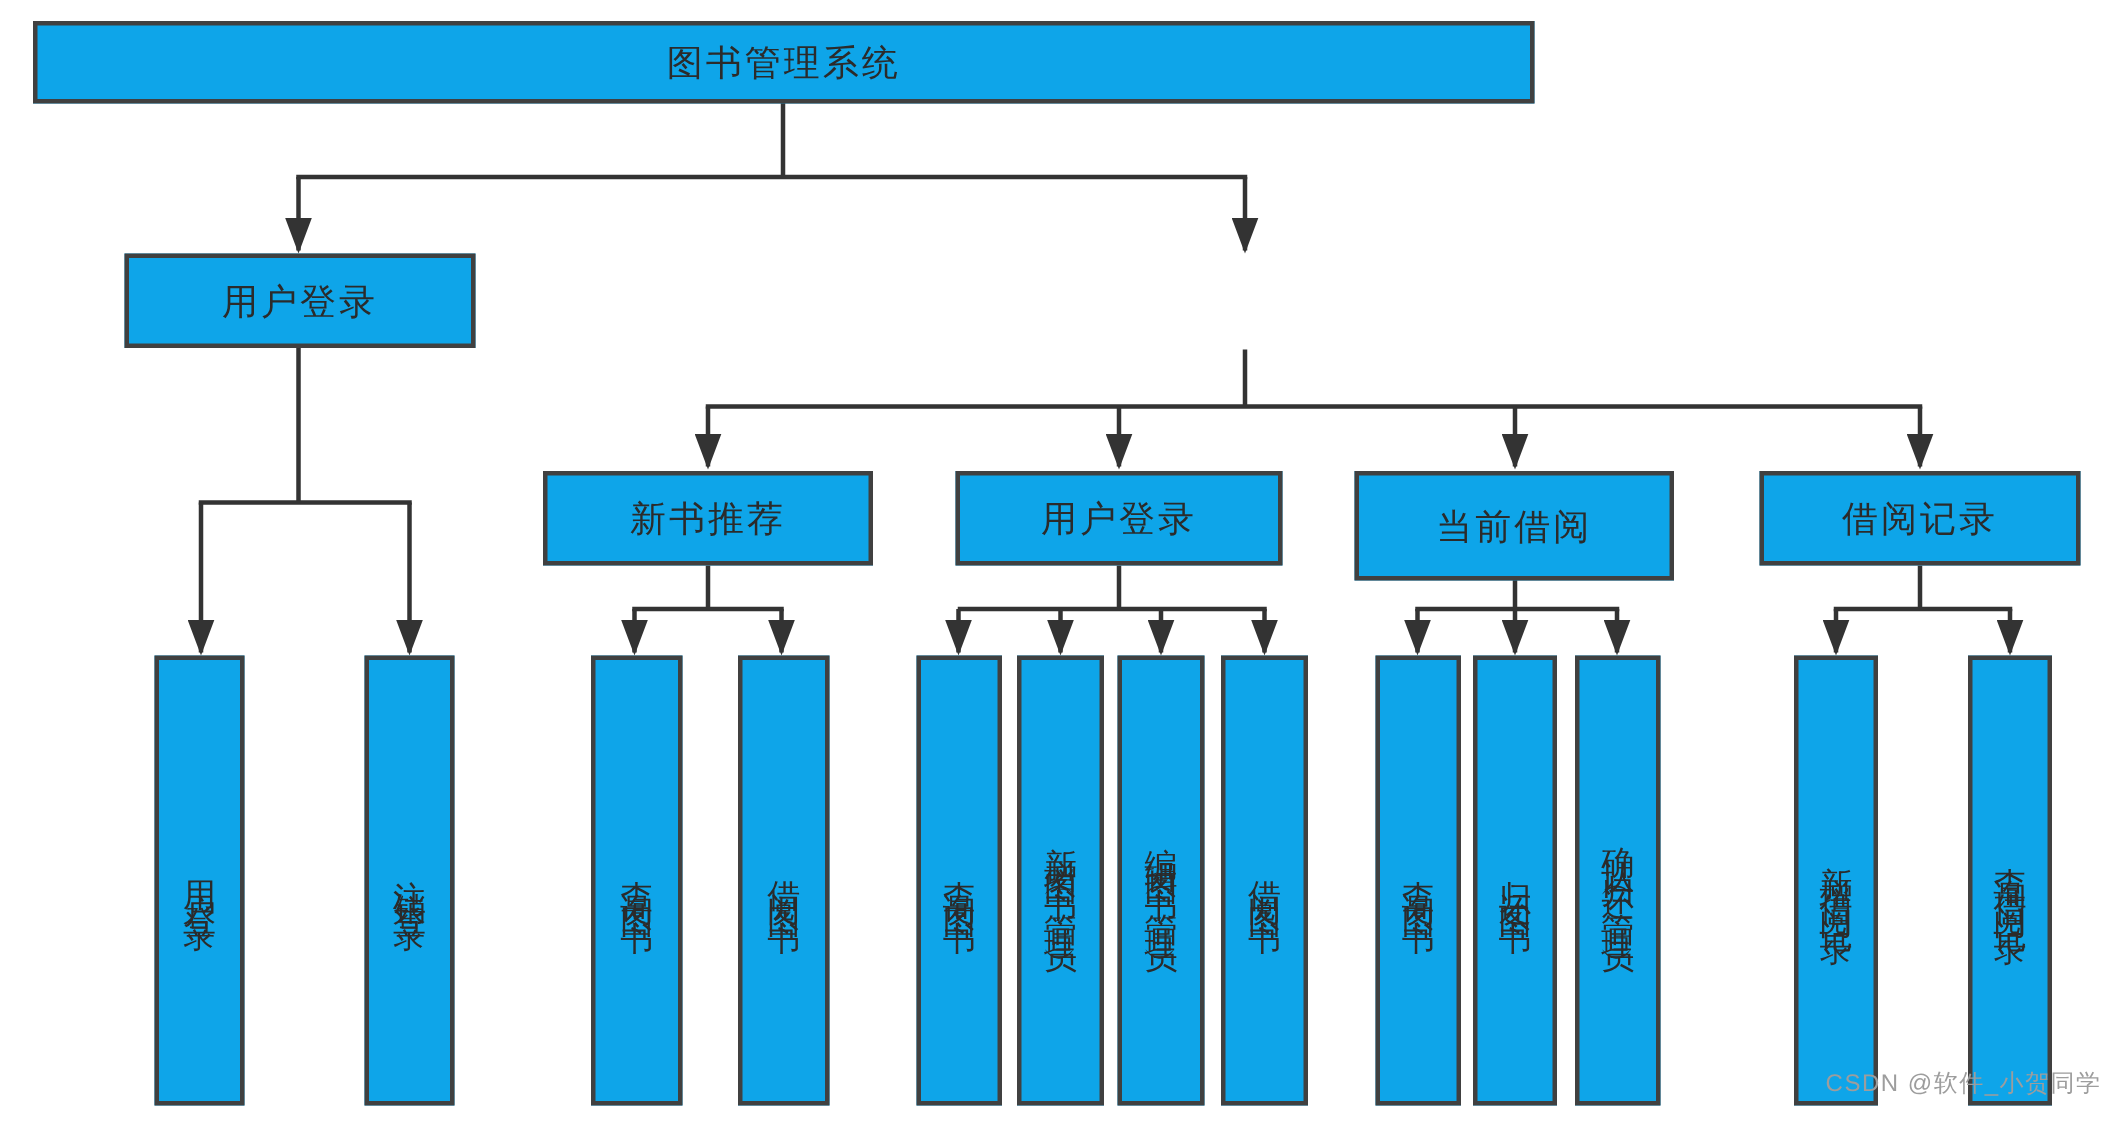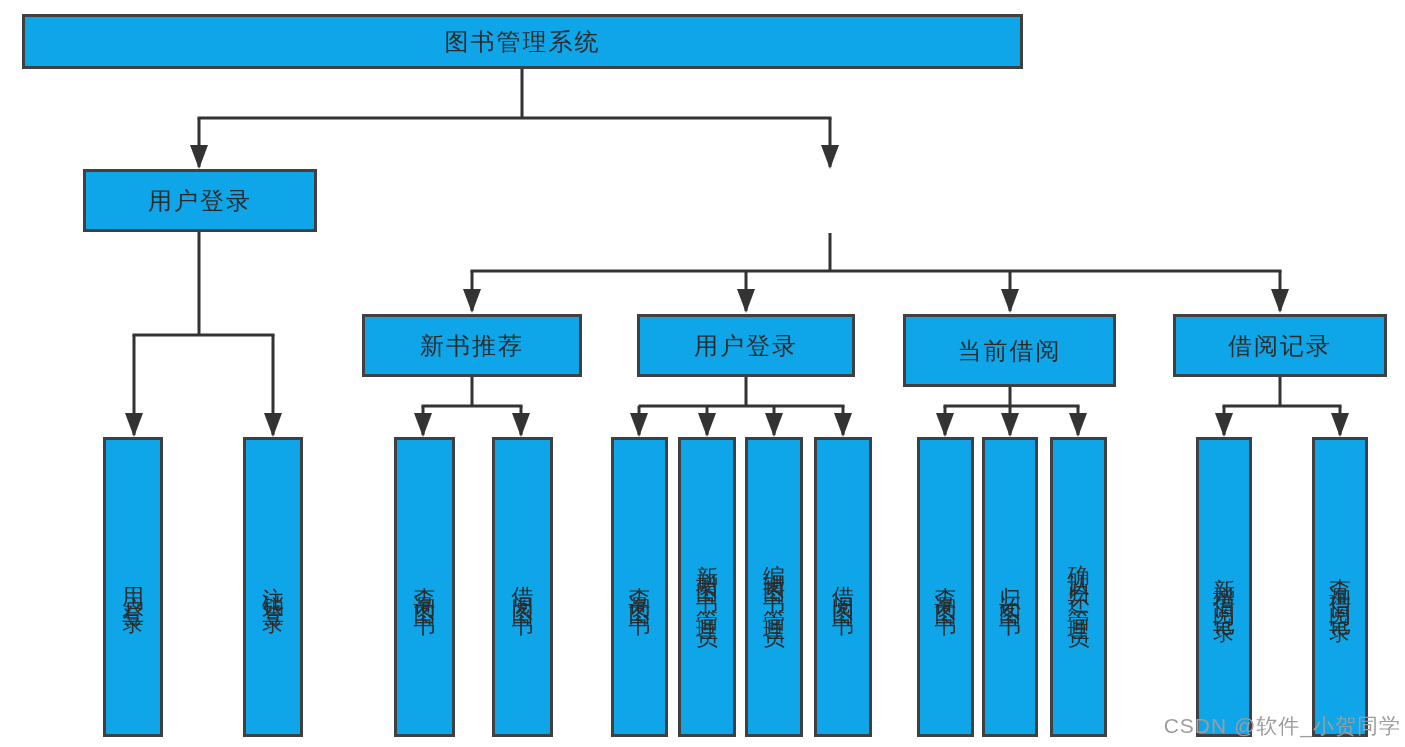--- a/index.html
+++ b/index.html
@@ -48,21 +48,21 @@
     text-orientation: mixed;
     font-size: 22px;
     line-height: 1;
     letter-spacing: 9px;
     color: #2b2b2b;
   }
   .watermark {
     position: absolute;
     right: 4px;
     top: 712px;
-    font-size: 21px;
+    font-size: 16px;
     color: #9d9d9d;
     letter-spacing: 1px;
     white-space: nowrap;
     z-index: 5;
   }
 </style>
 </head>
 <body>
 
 <div class="stage">

